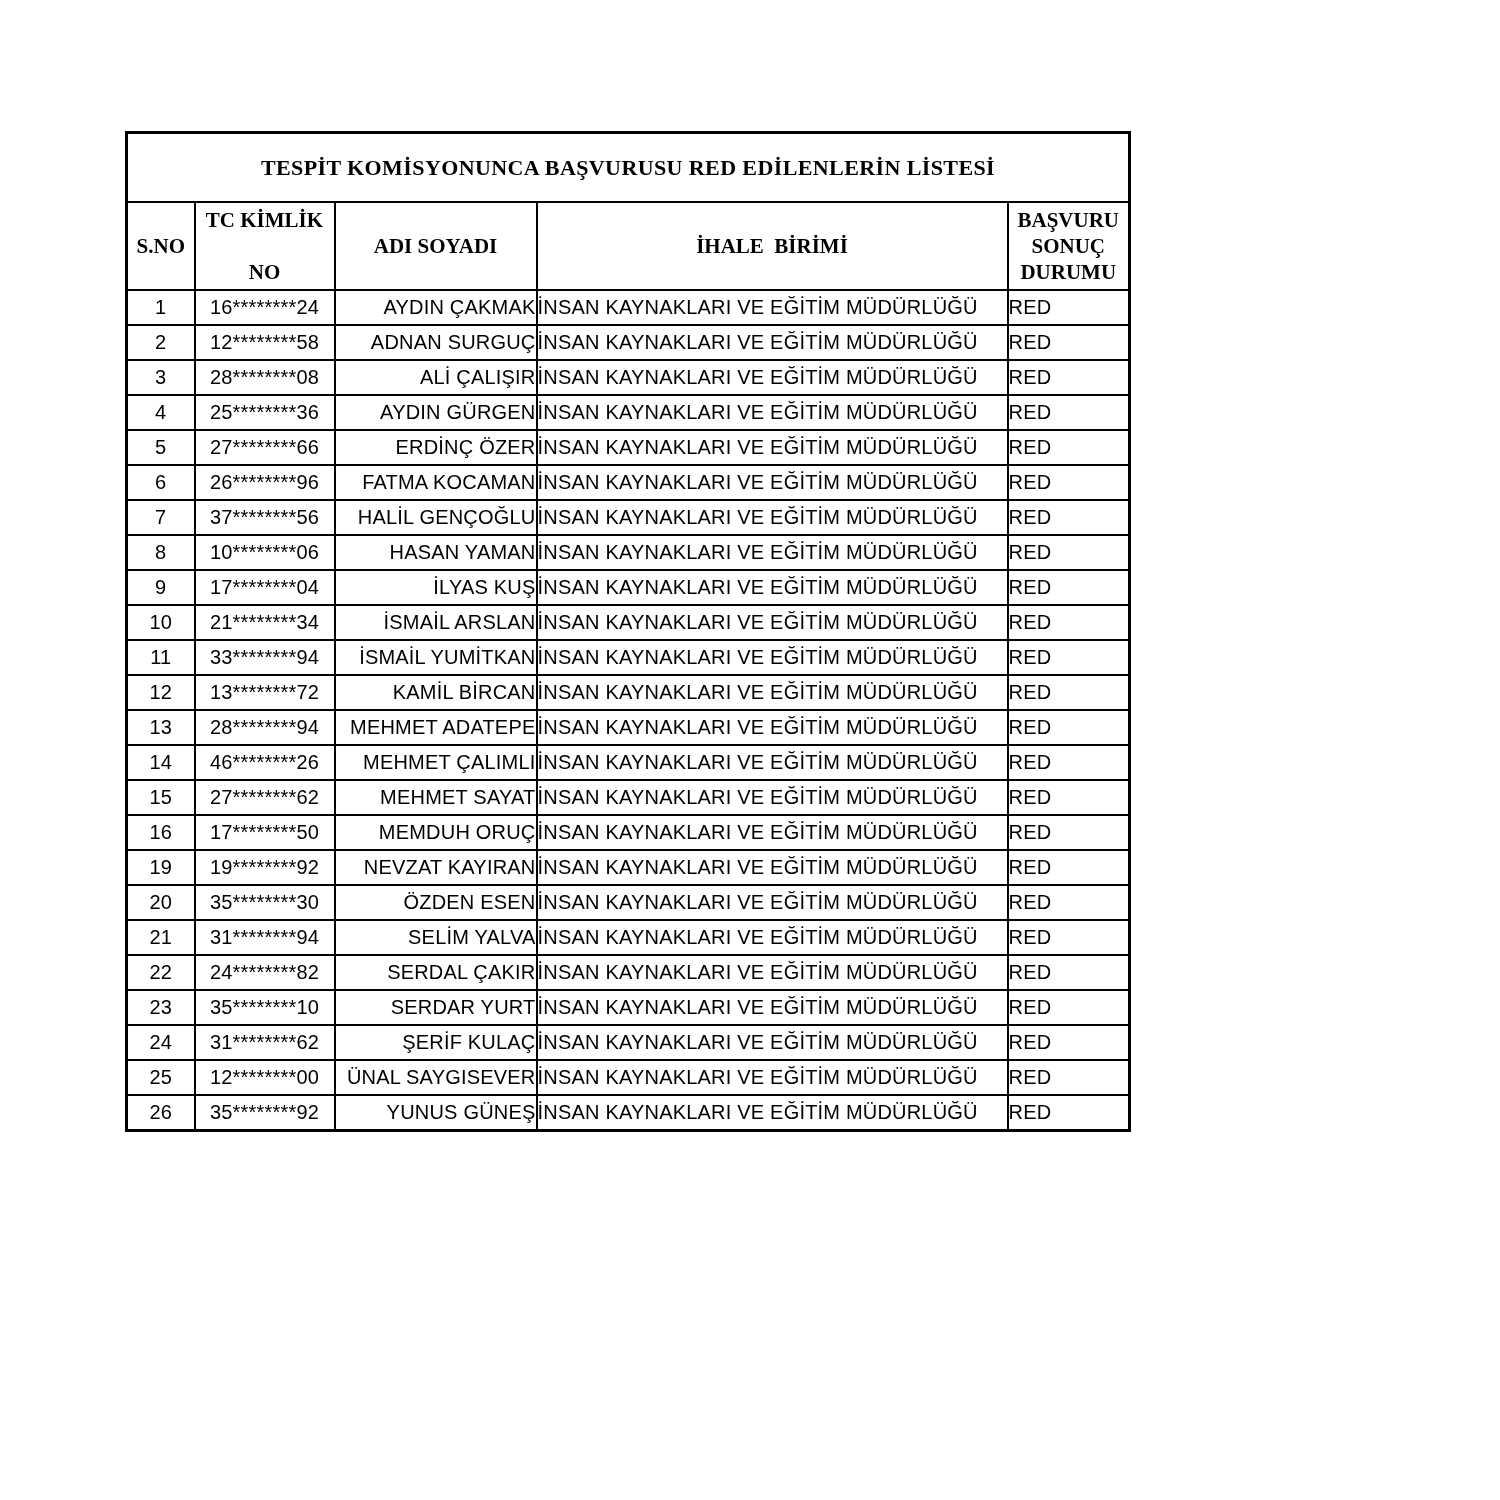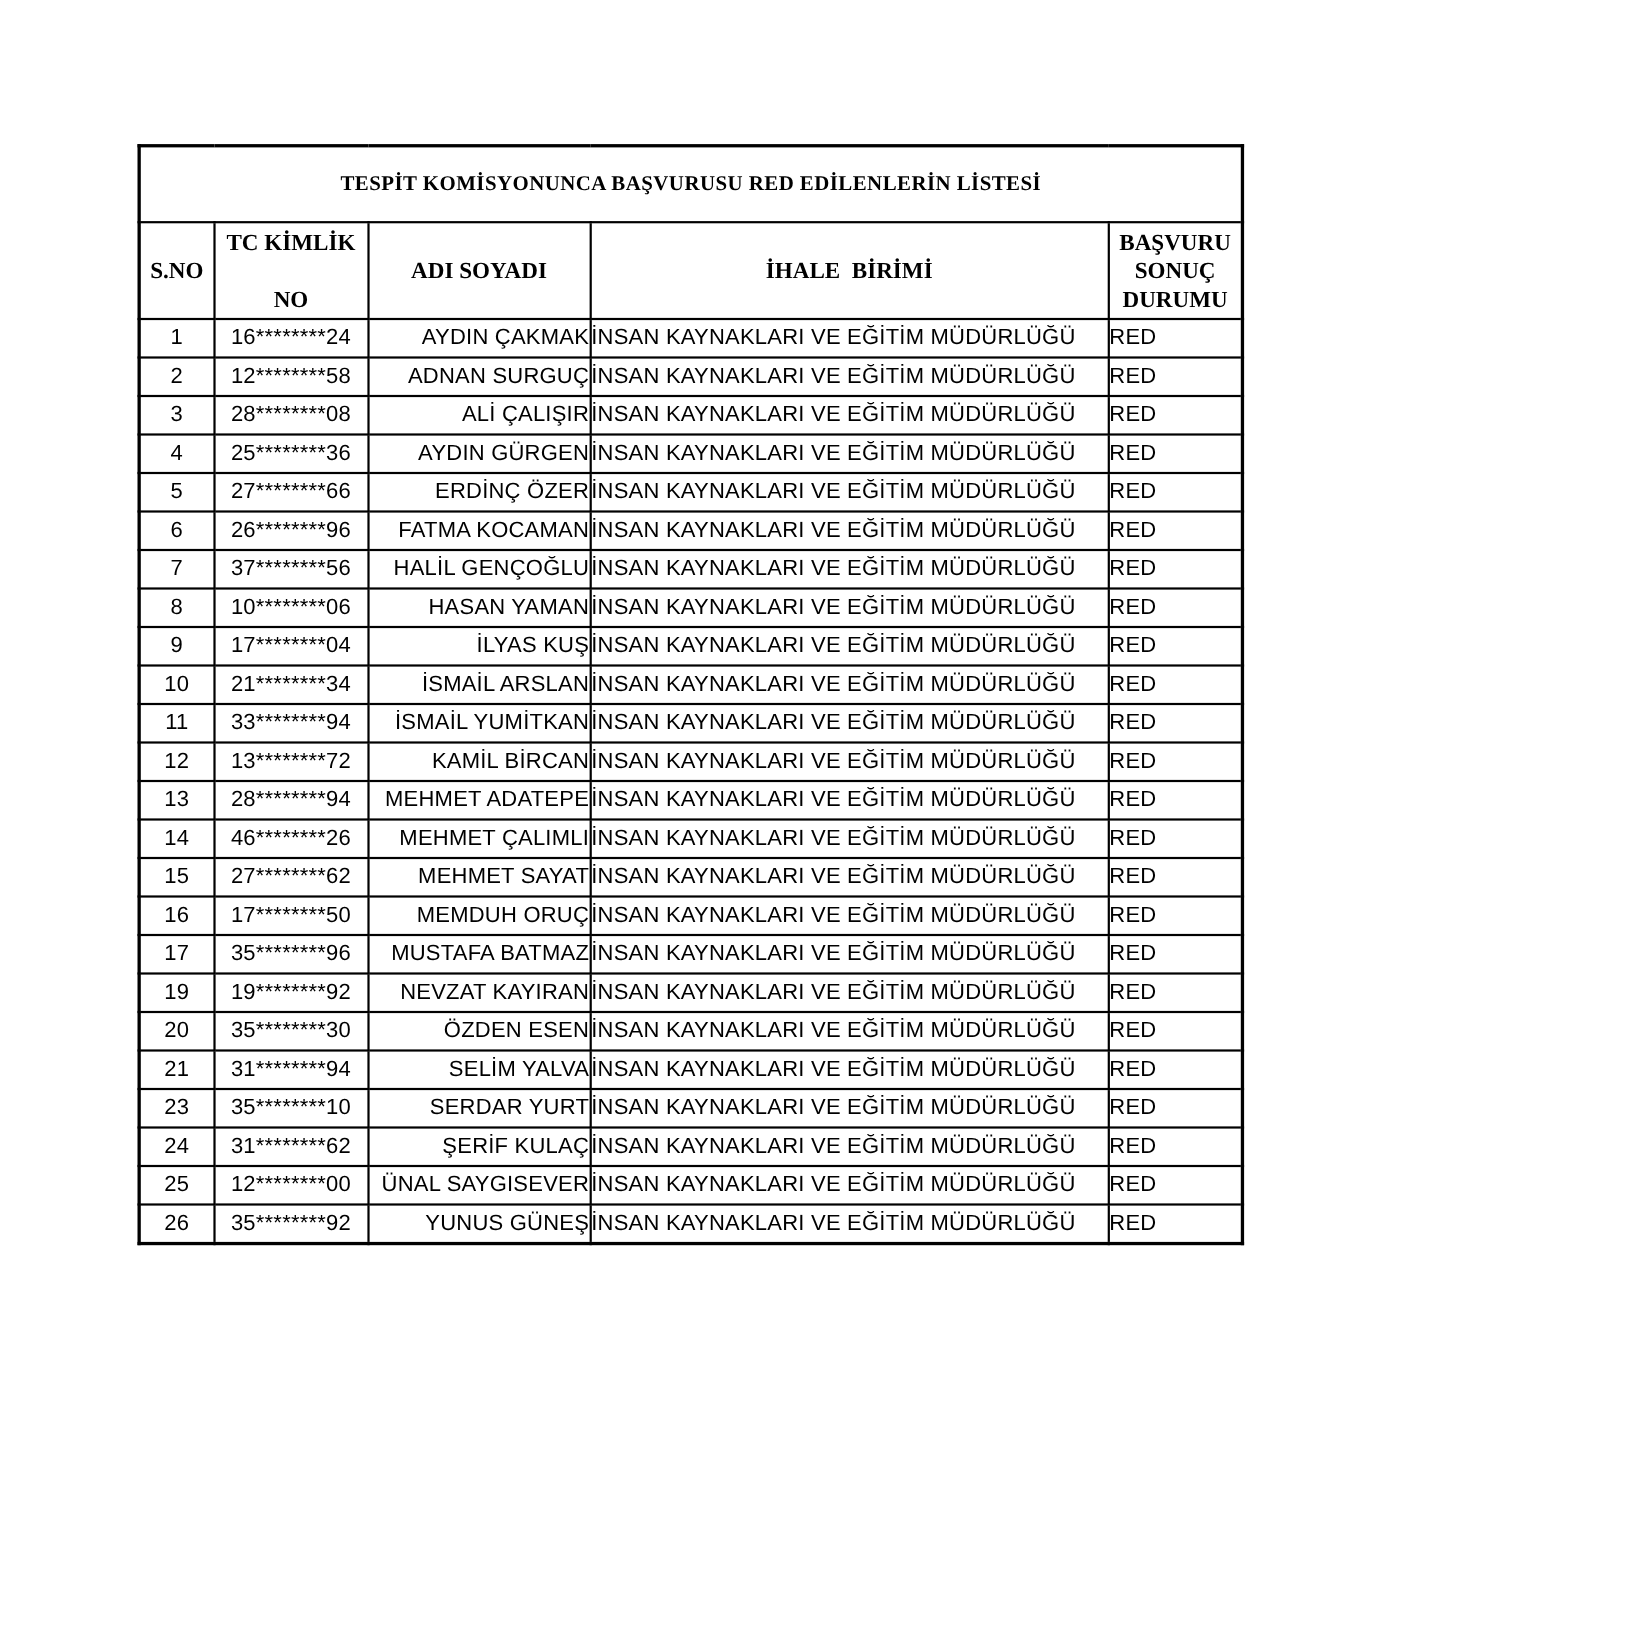--- a/index.html
+++ b/index.html
@@ -30,21 +30,21 @@
     color: #000000;
     overflow: hidden;
   }
   
   tr.title-row th {
     height: 67px;
     text-align: center;
     vertical-align: middle;
     font-family: "Liberation Serif", serif;
     font-weight: bold;
-    font-size: 19px;
+    font-size: 22px;
     letter-spacing: 0.4px;
   }
   
   tr.header-row th {
     height: 86px;
     vertical-align: middle;
     text-align: center;
     font-family: "Liberation Serif", serif;
     font-weight: bold;
     font-size: 21px;
@@ -221,44 +221,44 @@
     <td class="c-result">RED</td>
   </tr>
         <tr>
     <td class="c-sno">16</td>
     <td class="c-tc">17********50</td>
     <td class="c-name">MEMDUH ORUÇ</td>
     <td class="c-unit">İNSAN KAYNAKLARI VE EĞİTİM MÜDÜRLÜĞÜ</td>
     <td class="c-result">RED</td>
   </tr>
         <tr>
-    <td class="c-sno">17</td>
-    <td class="c-tc">35********96</td>
-    <td class="c-name">MUSTAFA BATMAZ</td>
-    <td class="c-unit">İNSAN KAYNAKLARI VE EĞİTİM MÜDÜRLÜĞÜ</td>
-    <td class="c-result">RED</td>
-  </tr>
-        <tr>
     <td class="c-sno">19</td>
     <td class="c-tc">19********92</td>
     <td class="c-name">NEVZAT KAYIRAN</td>
     <td class="c-unit">İNSAN KAYNAKLARI VE EĞİTİM MÜDÜRLÜĞÜ</td>
     <td class="c-result">RED</td>
   </tr>
         <tr>
     <td class="c-sno">20</td>
     <td class="c-tc">35********30</td>
     <td class="c-name">ÖZDEN ESEN</td>
     <td class="c-unit">İNSAN KAYNAKLARI VE EĞİTİM MÜDÜRLÜĞÜ</td>
     <td class="c-result">RED</td>
   </tr>
         <tr>
     <td class="c-sno">21</td>
     <td class="c-tc">31********94</td>
     <td class="c-name">SELİM YALVA</td>
+    <td class="c-unit">İNSAN KAYNAKLARI VE EĞİTİM MÜDÜRLÜĞÜ</td>
+    <td class="c-result">RED</td>
+  </tr>
+        <tr>
+    <td class="c-sno">22</td>
+    <td class="c-tc">24********82</td>
+    <td class="c-name">SERDAL ÇAKIR</td>
     <td class="c-unit">İNSAN KAYNAKLARI VE EĞİTİM MÜDÜRLÜĞÜ</td>
     <td class="c-result">RED</td>
   </tr>
         <tr>
     <td class="c-sno">23</td>
     <td class="c-tc">35********10</td>
     <td class="c-name">SERDAR YURT</td>
     <td class="c-unit">İNSAN KAYNAKLARI VE EĞİTİM MÜDÜRLÜĞÜ</td>
     <td class="c-result">RED</td>
   </tr>

